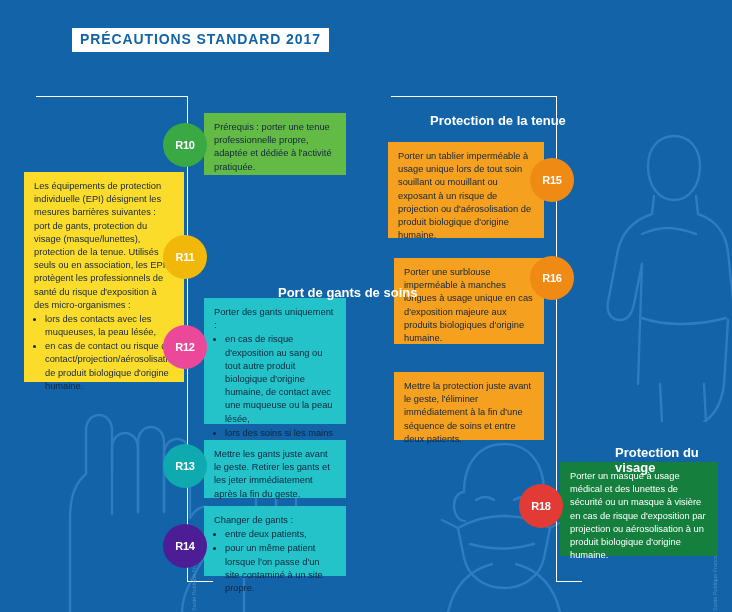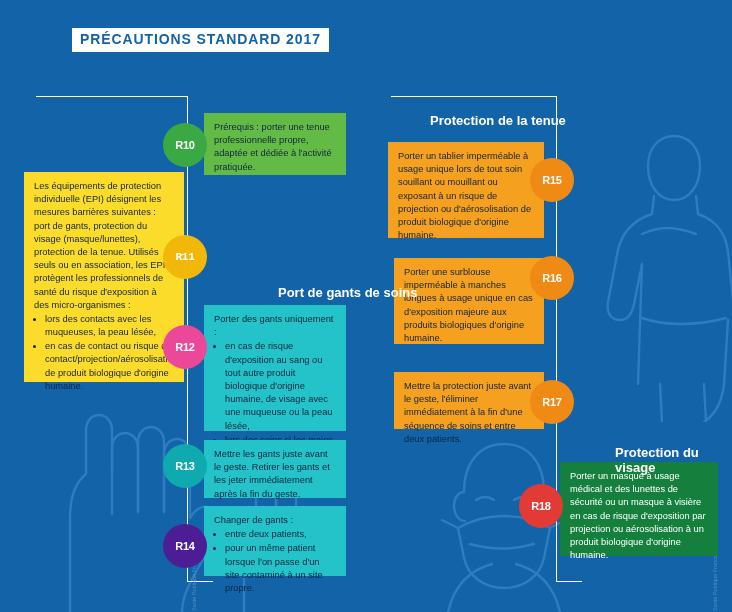--- a/index.html
+++ b/index.html
@@ -187,26 +187,26 @@
   </div>
   <div class="badge" style="left:163px; top:123px; background:#3aa943;">R10</div>
 
   <div class="card" style="left:24px; top:172px; width:160px; height:210px; background:#fcdc2a;">
     <p>Les équipements de protection individuelle (EPI) désignent les mesures barrières suivantes : port de gants, protection du visage (masque/lunettes), protection de la tenue. Utilisés seuls ou en association, les EPI protègent les professionnels de santé du risque d'exposition à des micro-organismes :</p>
     <ul>
       <li>lors des contacts avec les muqueuses, la peau lésée,</li>
       <li>en cas de contact ou risque de contact/projection/aérosolisation de produit biologique d'origine humaine.</li>
     </ul>
   </div>
-  <div class="badge" style="left:163px; top:235px; background:#f2b809;font-family:Liberation Mono, monospace;">R11</div>
-
-  <div class="card" style="left:204px; top:305px; width:142px; height:126px; background:#23c3c9;">
+  <div class="badge" style="left:163px; top:235px; background:#f2b809;">R11</div>
+
+  <div class="card" style="left:204px; top:298px; width:142px; height:126px; background:#23c3c9;">
     <p>Porter des gants uniquement :</p>
     <ul>
-      <li>en cas de risque d'exposition au sang ou tout autre produit biologique d'origine humaine, de visage avec une muqueuse ou la peau lésée,</li>
+      <li>en cas de risque d'exposition au sang ou tout autre produit biologique d'origine humaine, de contact avec une muqueuse ou la peau lésée,</li>
       <li>lors des soins si les mains du soignant comportent des lésions cutanées.</li>
     </ul>
   </div>
   <div class="badge" style="left:163px; top:325px; background:#ec4899;">R12</div>
 
   <div class="card" style="left:204px; top:440px; width:142px; height:58px; background:#23c3c9;">
     <p>Mettre les gants juste avant le geste. Retirer les gants et les jeter immédiatement après la fin du geste.</p>
   </div>
   <div class="badge" style="left:163px; top:444px; background:#0fa9b0;">R13</div>
 
@@ -222,24 +222,23 @@
   <div class="card" style="left:388px; top:142px; width:156px; height:96px; background:#f5a01e;">
     <p>Porter un tablier imperméable à usage unique lors de tout soin souillant ou mouillant ou exposant à un risque de projection ou d'aérosolisation de produit biologique d'origine humaine.</p>
   </div>
   <div class="badge" style="left:530px; top:158px; background:#ef8a14;">R15</div>
 
   <div class="card" style="left:394px; top:258px; width:150px; height:86px; background:#f5a01e;">
     <p>Porter une surblouse imperméable à manches longues à usage unique en cas d'exposition majeure aux produits biologiques d'origine humaine.</p>
   </div>
   <div class="badge" style="left:530px; top:256px; background:#ef8a14;">R16</div>
 
-  <div class="card" style="left:394px; top:372px; width:150px; height:57px; background:#f5a01e;">
+  <div class="card" style="left:394px; top:372px; width:150px; height:68px; background:#f5a01e;">
     <p>Mettre la protection juste avant le geste, l'éliminer immédiatement à la fin d'une séquence de soins et entre deux patients.</p>
   </div>
-  <div class="badge" style="left:530px; top:380px; background:#ef8a14;">R17</div>
 
   <div class="card" style="left:560px; top:462px; width:158px; height:94px; background:#15803d; color:#ffffff;">
     <p>Porter un masque à usage médical et des lunettes de sécurité ou un masque à visière en cas de risque d'exposition par projection ou aérosolisation à un produit biologique d'origine humaine.</p>
   </div>
   <div class="badge" style="left:519px; top:484px; background:#e23b35;">R18</div>
 
   <div class="vertical-credit" style="left:197px; top:605px;">Santé Publique France 2017</div>
   <div class="vertical-credit" style="left:718px; top:605px;">Santé Publique France 2017</div>
 
 </div>

